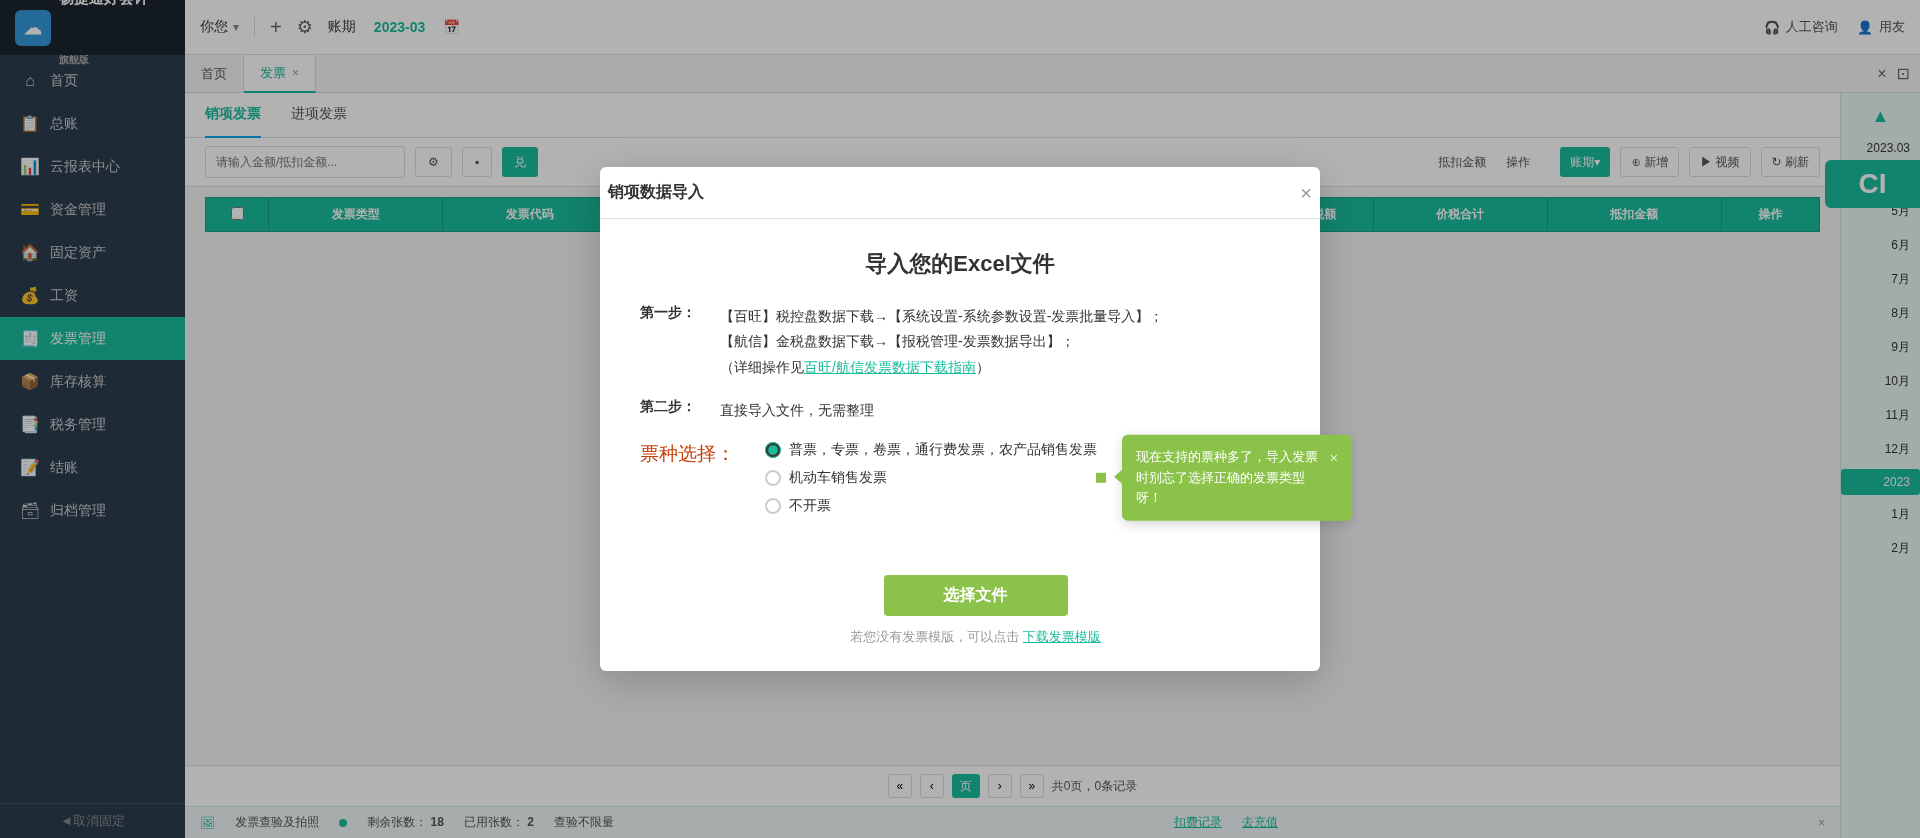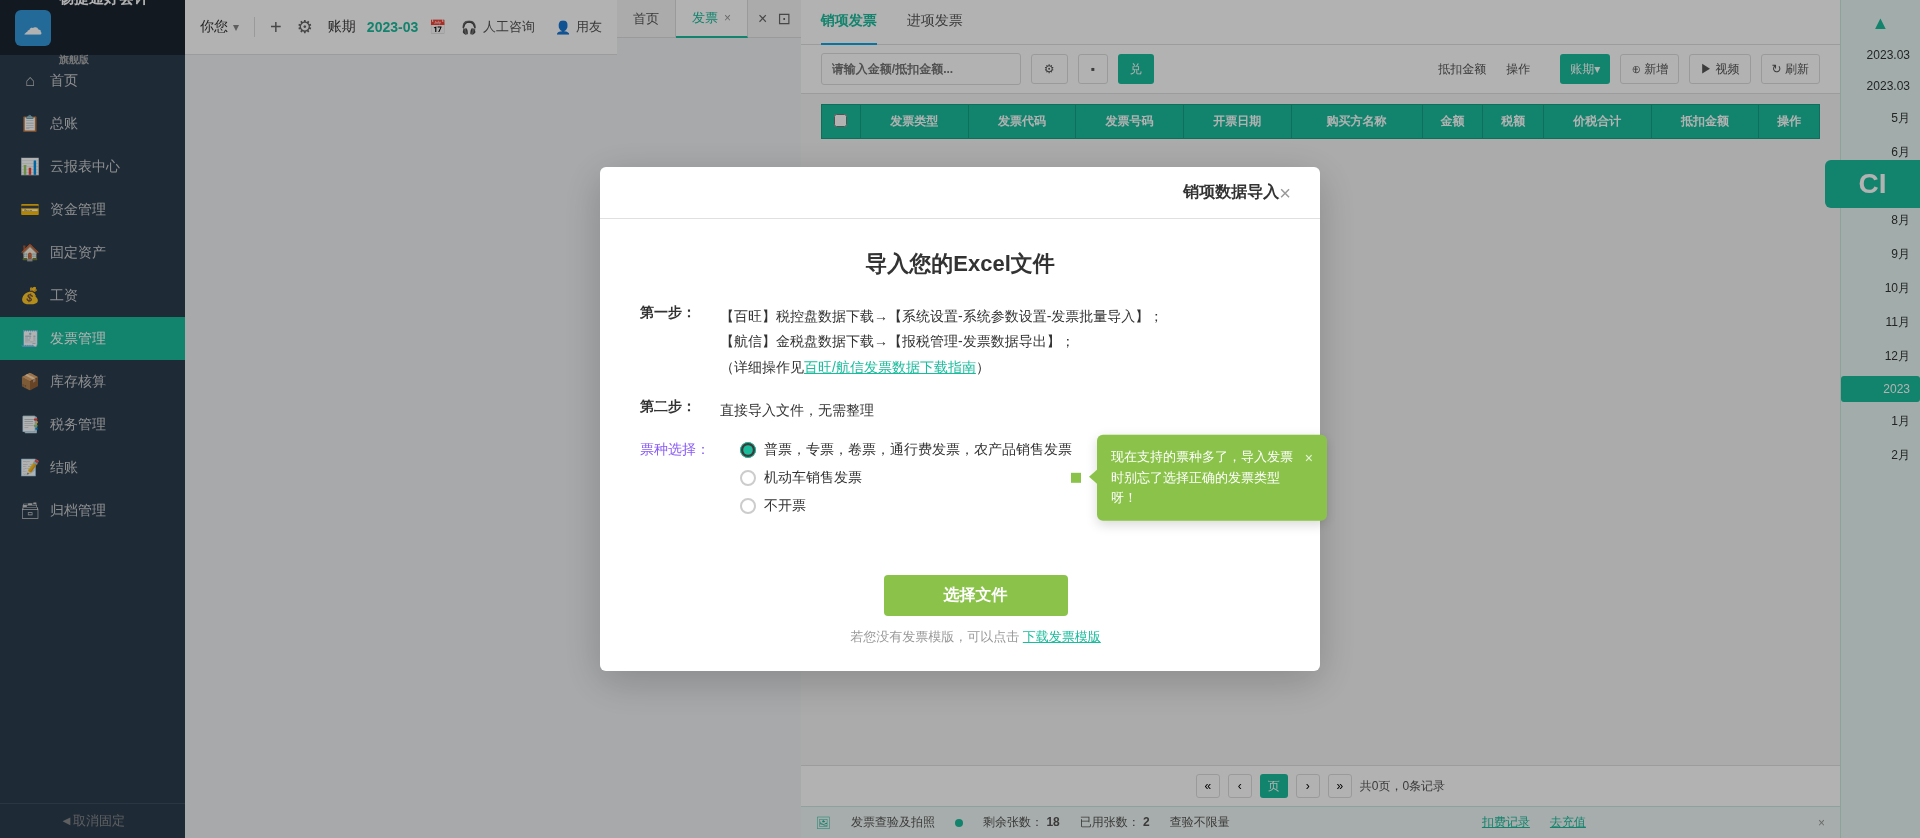--- a/index.html
+++ b/index.html
@@ -17,29 +17,29 @@
     .sidebar-logo-sub { font-size: 10px; color: #aaa; }
     .sidebar-nav { flex: 1; overflow-y: auto; padding-top: 5px; }
     .sidebar-nav::-webkit-scrollbar { width: 4px; }
     .sidebar-nav::-webkit-scrollbar-thumb { background: #445; }
     .sidebar-item { display: flex; align-items: center; gap: 10px; padding: 12px 20px; cursor: pointer; color: #ccc; font-size: 14px; transition: background 0.2s; }
     .sidebar-item.active { background: #1abc9c; color: white; }
     .sidebar-item-icon { font-size: 16px; width: 20px; text-align: center; }
     .sidebar-scroll-btn { text-align: center; padding: 8px; color: #888; cursor: pointer; border-top: 1px solid #3d4e5f; }
 
     
-    .main-area { flex: 1; display: flex; overflow: hidden; }
+    .main-area { flex: 1; display: flex; flex-direction: column; overflow: hidden; }
 
     
     .topbar { height: 55px; background: #fff; display: flex; align-items: center; padding: 0 15px; border-bottom: 1px solid #e0e0e0; gap: 15px; }
     .topbar-company { font-size: 14px; color: #333; display: flex; align-items: center; gap: 5px; cursor: pointer; }
     .topbar-divider { width: 1px; height: 20px; background: #ddd; }
     .topbar-btn { font-size: 20px; cursor: pointer; color: #666; background: none; border: none; }
     .topbar-gear { font-size: 18px; cursor: pointer; color: #666; }
-    .topbar-period { font-size: 14px; color: #333; display: flex; align-items: center; gap: 11px; }
+    .topbar-period { font-size: 14px; color: #333; display: flex; align-items: center; gap: 18px; }
     .topbar-right { margin-left: auto; display: flex; align-items: center; gap: 20px; }
     .topbar-consult { display: flex; align-items: center; gap: 5px; color: #555; font-size: 13px; cursor: pointer; }
     .topbar-user { display: flex; align-items: center; gap: 5px; color: #555; font-size: 13px; cursor: pointer; }
 
     
     .content-tabs { display: flex; align-items: center; background: #f5f5f5; border-bottom: 1px solid #ddd; padding: 0; height: 38px; }
     .content-tab { padding: 0 16px; height: 38px; display: flex; align-items: center; gap: 6px; cursor: pointer; font-size: 13px; color: #555; border-right: 1px solid #ddd; }
     .content-tab.active { background: white; color: #1abc9c; border-bottom: 2px solid #1abc9c; }
     .content-tab-close { font-size: 12px; color: #999; cursor: pointer; }
     .tab-maximize { margin-left: auto; padding: 0 10px; display: flex; gap: 10px; align-items: center; }
@@ -49,21 +49,21 @@
     .page-content { flex: 1; display: flex; overflow: hidden; background: #f5f5f5; }
     .invoice-area { flex: 1; display: flex; flex-direction: column; padding: 0; overflow: hidden; }
 
     
     .sub-tabs { display: flex; align-items: center; background: white; border-bottom: 1px solid #e0e0e0; padding: 0 20px; height: 45px; gap: 30px; }
     .sub-tab { font-size: 14px; color: #555; cursor: pointer; height: 45px; display: flex; align-items: center; border-bottom: 2px solid transparent; }
     .sub-tab.active { color: #1abc9c; border-bottom: 2px solid #0ea5e9; font-weight: bold; }
 
     
     .toolbar { display: flex; align-items: center; padding: 8px 20px; background: white; border-bottom: 1px solid #e0e0e0; gap: 10px; }
-    .toolbar-search { height: 32px; padding: 0 10px; border: 1px solid #ddd; border-radius: 3px; font-size: 12px; width: 200px; color: #999; font-weight: bold; }
+    .toolbar-search { height: 32px; padding: 0 10px; border: 1px solid #ddd; border-radius: 3px; font-size: 12px; width: 200px; color: #999; }
     .toolbar-btn { height: 30px; padding: 0 12px; border-radius: 3px; cursor: pointer; font-size: 12px; display: flex; align-items: center; gap: 4px; border: 1px solid #ddd; background: white; color: #555; }
     .toolbar-btn-teal { background: #1abc9c; color: white; border: none; }
     .toolbar-btn-teal-outline { border: 1px solid #1abc9c; color: #1abc9c; background: white; }
     .toolbar-right { margin-left: auto; display: flex; align-items: center; gap: 10px; }
     .toolbar-right-btn { height: 30px; padding: 0 10px; cursor: pointer; font-size: 12px; display: flex; align-items: center; gap: 4px; border: 1px solid #ddd; background: white; color: #555; border-radius: 3px; }
     .period-btn { background: #1abc9c; color: white; border: none; height: 30px; padding: 0 10px; border-radius: 3px; font-size: 12px; cursor: pointer; }
 
     
     .table-area { flex: 1; overflow: auto; padding: 10px 20px; }
     .data-table { width: 100%; border-collapse: collapse; background: white; }
@@ -81,21 +81,21 @@
     .status-bar-close { margin-left: auto; cursor: pointer; color: #999; }
 
     
     .pagination { display: flex; align-items: center; justify-content: center; gap: 8px; padding: 8px; background: white; border-top: 1px solid #e0e0e0; font-size: 12px; color: #555; }
     .pagination-btn { width: 24px; height: 24px; border: 1px solid #ddd; background: white; cursor: pointer; border-radius: 3px; display: flex; align-items: center; justify-content: center; font-size: 12px; }
     .pagination-current { background: #1abc9c; color: white; border-radius: 3px; width: 28px; height: 24px; display: flex; align-items: center; justify-content: center; font-size: 12px; }
 
     
     .modal-overlay { position: fixed; top: 0; left: 0; width: 100%; height: 100%; background: rgba(0,0,0,0.3); display: flex; align-items: center; justify-content: center; z-index: 1000; }
     .modal { background: white; border-radius: 6px; width: 720px; max-width: 90%; box-shadow: 0 10px 40px rgba(0,0,0,0.2); position: relative; }
-    .modal-header { display: flex; align-items: center; justify-content: flex-end; padding: 15px 29px; border-bottom: 1px solid #e0e0e0; }
+    .modal-header { display: flex; align-items: center; justify-content: space-between; padding: 15px 8px; border-bottom: 1px solid #e0e0e0; }
     .modal-title { font-size: 16px; font-weight: bold; color: #333; }
     .modal-close { font-size: 20px; cursor: pointer; color: #999; border: none; background: none; line-height: 1; }
     .modal-body { padding: 30px 40px; }
     .modal-import-title { text-align: center; font-size: 22px; font-weight: bold; color: #333; margin-bottom: 25px; }
     .modal-step { margin-bottom: 18px; }
     .modal-step-row { display: flex; gap: 10px; margin-bottom: 6px; }
     .modal-step-label { font-size: 14px; color: #333; font-weight: bold; white-space: nowrap; min-width: 70px; }
     .modal-step-content { font-size: 14px; color: #333; line-height: 1.8; }
     .modal-step-link { color: #1abc9c; cursor: pointer; text-decoration: underline; }
     .modal-ticket-select { margin-top: 15px; }
@@ -338,21 +338,21 @@
 
       <div class="modal-step">
         <div class="modal-step-row">
           <span class="modal-step-label">第二步：</span>
           <span class="modal-step-content">直接导入文件，无需整理</span>
         </div>
       </div>
 
       <div class="modal-ticket-select">
         <div style="display:flex;align-items:flex-start;gap:10px;margin-bottom:10px;">
-          <span style="font-size:14px;color:#8b5cf6;white-space:nowrap;min-width:70px;">票种选择：</span>
+          <span style="font-size:19px;color:#c2410c;white-space:nowrap;min-width:70px;">票种选择：</span>
           <div style="position:relative;">
             <div class="modal-radio">
               <input type="radio" class="modal-radio-input" name="ticket" checked="" style="">
               <span>普票，专票，卷票，通行费发票，农产品销售发票</span>
             </div>
 
             <div style="position:relative;">
               <div class="modal-radio">
                 <span class="modal-radio-input-unchecked"></span>
                 <span>机动车销售发票</span>

